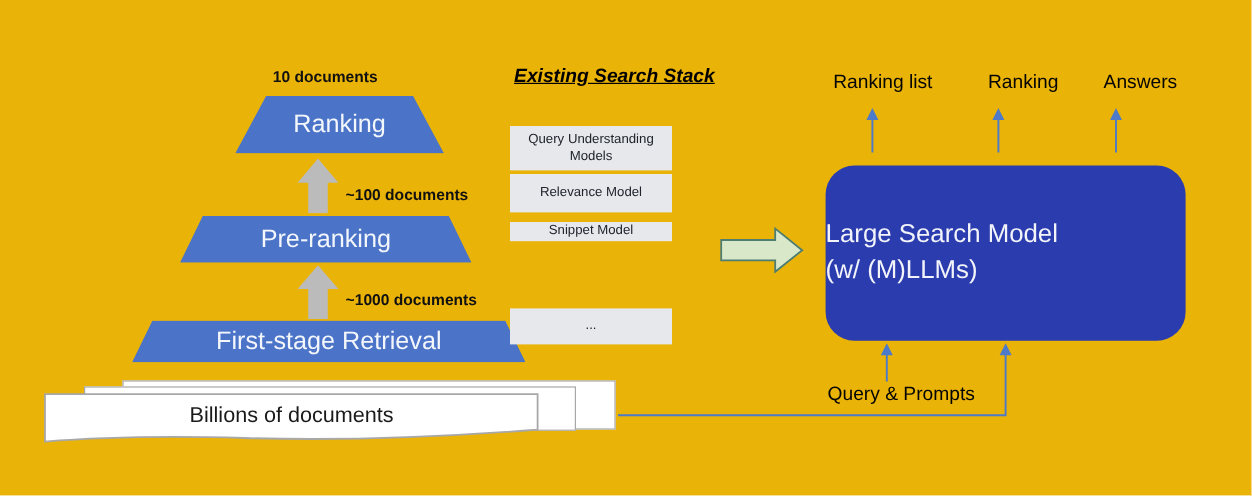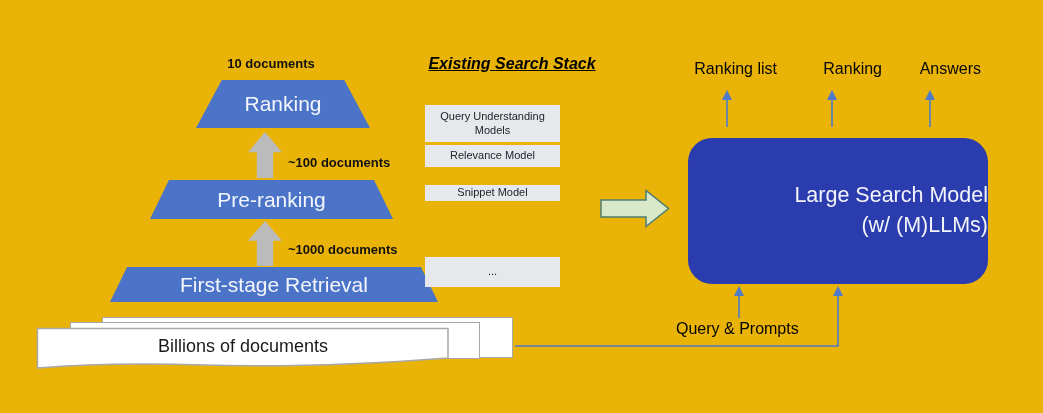--- a/index.html
+++ b/index.html
@@ -33,24 +33,24 @@
   }
   .stack-box{
     width:135px;background:#E6E8EC;display:flex;align-items:center;justify-content:center;
     text-align:center;font-size:11px;font-weight:400;color:#20242c;line-height:1.25;margin-top:12px;
   }
 
   
   .output-label{font-size:16px;font-weight:400;text-align:right;color:#050505;white-space:nowrap;}
   .model-box{
     background:#2B3CAE;border-radius:24px;
-    display:flex;flex-direction:column;align-items:flex-end;justify-content:center;
+    display:flex;flex-direction:column;align-items:flex-start;justify-content:center;
     color:#f2f4fa;font-size:21.5px;line-height:1.38;text-align:center;
   }
-  .io-label{font-size:16px;font-weight:400;text-align:left;color:#050505;white-space:nowrap;}
+  .io-label{font-size:16px;font-weight:400;text-align:center;color:#050505;white-space:nowrap;}
 </style>
 </head>
 <body>
 
 <div class="canvas">
 
   <div class="abs count-label" style="left:211px;top:56px;width:120px;">10 documents</div>
 
   <div class="abs trap" style="left:196px;top:80px;width:174px;height:48px;font-size:21px;
        clip-path:polygon(14.8% 0,85.2% 0,100% 100%,0 100%);">
@@ -78,21 +78,21 @@
   <svg class="abs" style="left:36px;top:327px;" width="414" height="49">
     <path d="M1.5,1.5 H412 V31 C335,37 250,40.5 168,38 C98,36 44,37.5 1.5,41 Z" fill="#ffffff" stroke="#A8A8A8" stroke-width="1.5"></path>
   </svg>
   <div class="abs docs-label" style="left:37px;top:336px;width:412px;text-align:center;">Billions of documents</div>
 
   <div class="abs stack-title" style="left:412px;top:55px;width:200px;">Existing Search Stack</div>
 
   <div class="abs stack-box" style="left:425px;top:93px;height:37px;">
     <span>Query Understanding Models</span>
   </div>
-  <div class="abs stack-box" style="left:425px;top:133px;height:22px;">
+  <div class="abs stack-box" style="left:425px;top:133px;height:32px;">
     <span>Relevance Model</span>
   </div>
   <div class="abs stack-box" style="left:425px;top:173px;height:16px;">
     <span>Snippet Model</span>
   </div>
   <div class="abs stack-box" style="left:425px;top:245px;height:30px;">
     <span>...</span>
   </div>
 
   <svg class="abs" style="left:600px;top:189px;" width="71" height="39">

